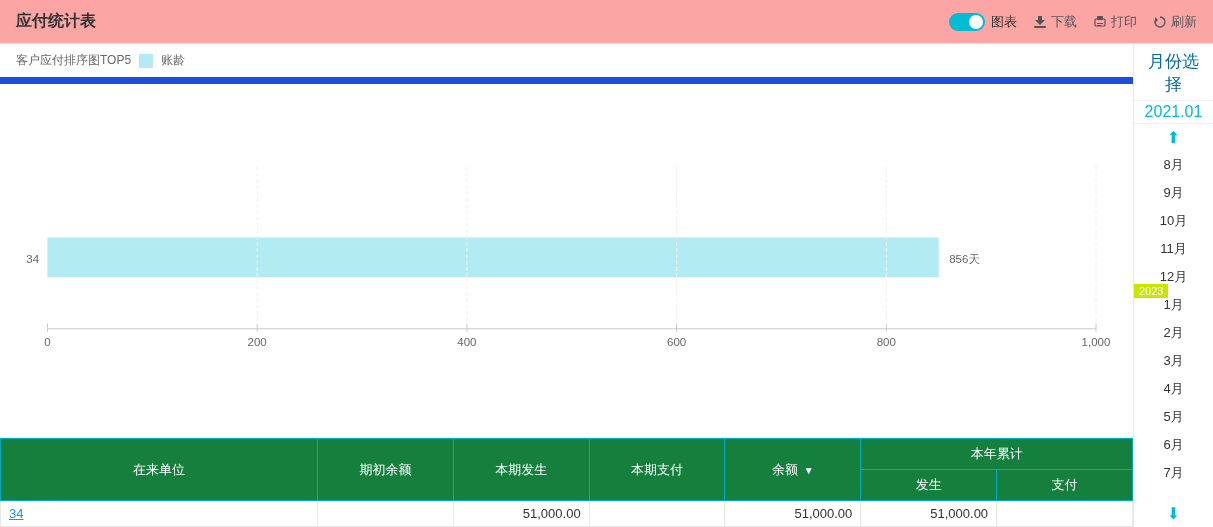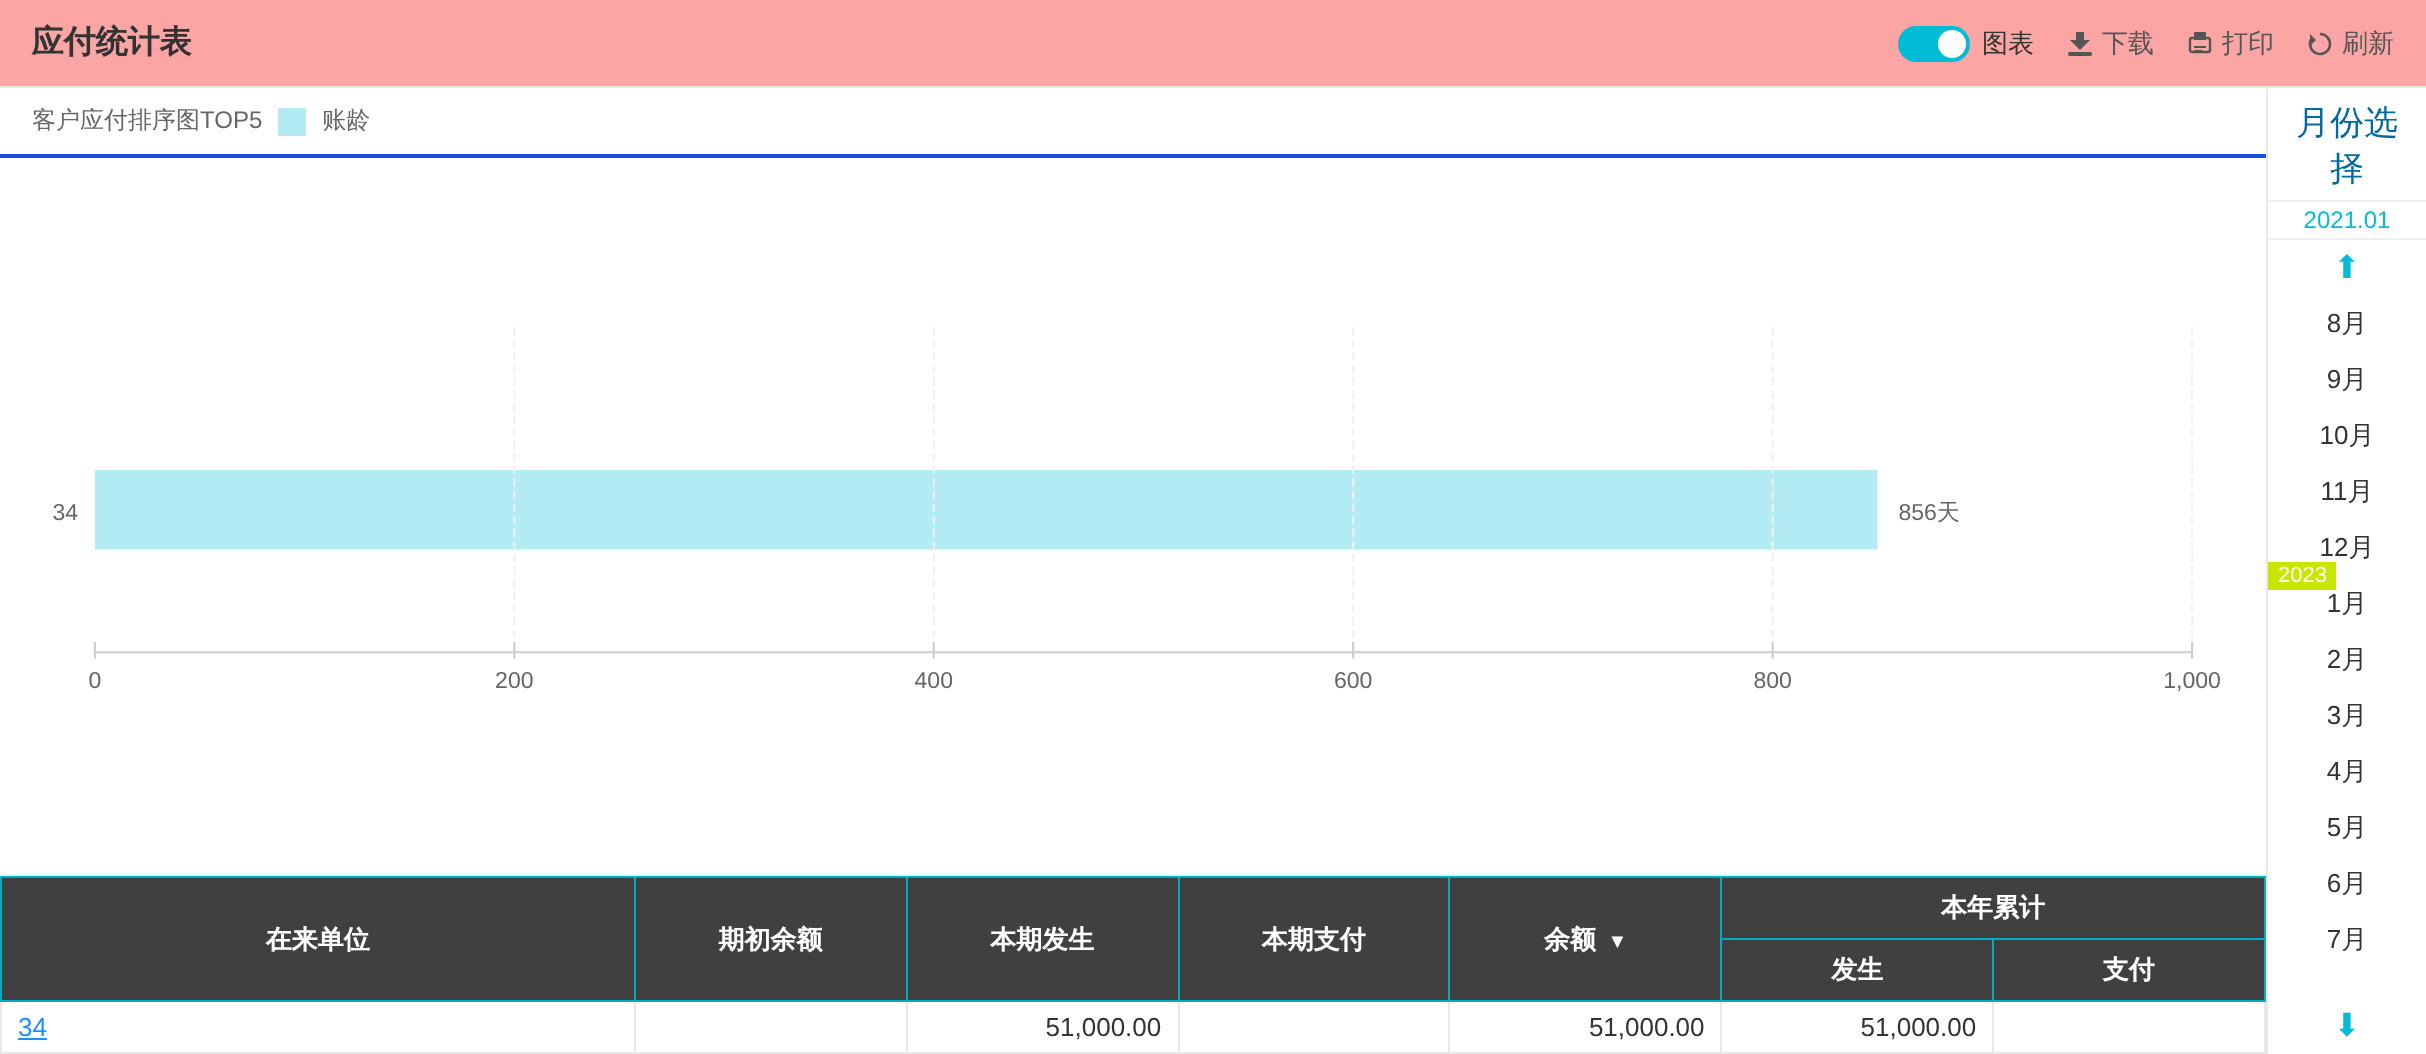--- a/index.html
+++ b/index.html
@@ -83,21 +83,21 @@
       flex-direction: column;
       overflow: hidden;
     }
 
     
     .chart-toolbar {
       display: flex;
       align-items: center;
       justify-content: space-between;
       padding: 8px 16px;
-      border-bottom: 2px solid #1d4ed8;
+      border-bottom: 7px solid #1d4ed8;
     }
     .chart-legend {
       display: flex;
       align-items: center;
       gap: 8px;
       font-size: 12px;
       color: #666;
     }
     .legend-box {
       width: 14px;
@@ -136,26 +136,26 @@
     .table-area {
       background: #fff;
       border-top: 1px solid #e0f7fa;
     }
     table {
       width: 100%;
       border-collapse: collapse;
       table-layout: fixed;
     }
     th {
-      background: #404040;
+      background: #15803d;
       color: #fff;
       text-align: center;
       padding: 6px 4px;
       font-size: 13px;
-      font-weight: bold;
+      font-weight: normal;
       border: 1px solid #00acc1;
     }
     td {
       text-align: center;
       padding: 5px 4px;
       font-size: 13px;
       border: 1px solid #e8e8e8;
       color: #333;
     }
     td.left { text-align: left; padding-left: 8px; }
@@ -206,21 +206,21 @@
       color: #333;
     }
     .up-arrow, .down-arrow {
       text-align: center;
       padding: 4px 0;
       cursor: pointer;
       color: #00bcd4;
       font-size: 16px;
     }
     .sidebar-top-date {
-      font-size: 12px;
+      font-size: 16px;
       color: #00bcd4;
       text-align: center;
       padding: 2px 4px;
       border-bottom: 1px solid #f0f0f0;
     }
   </style>
 </head>
 <body>
 
 <div class="header">

